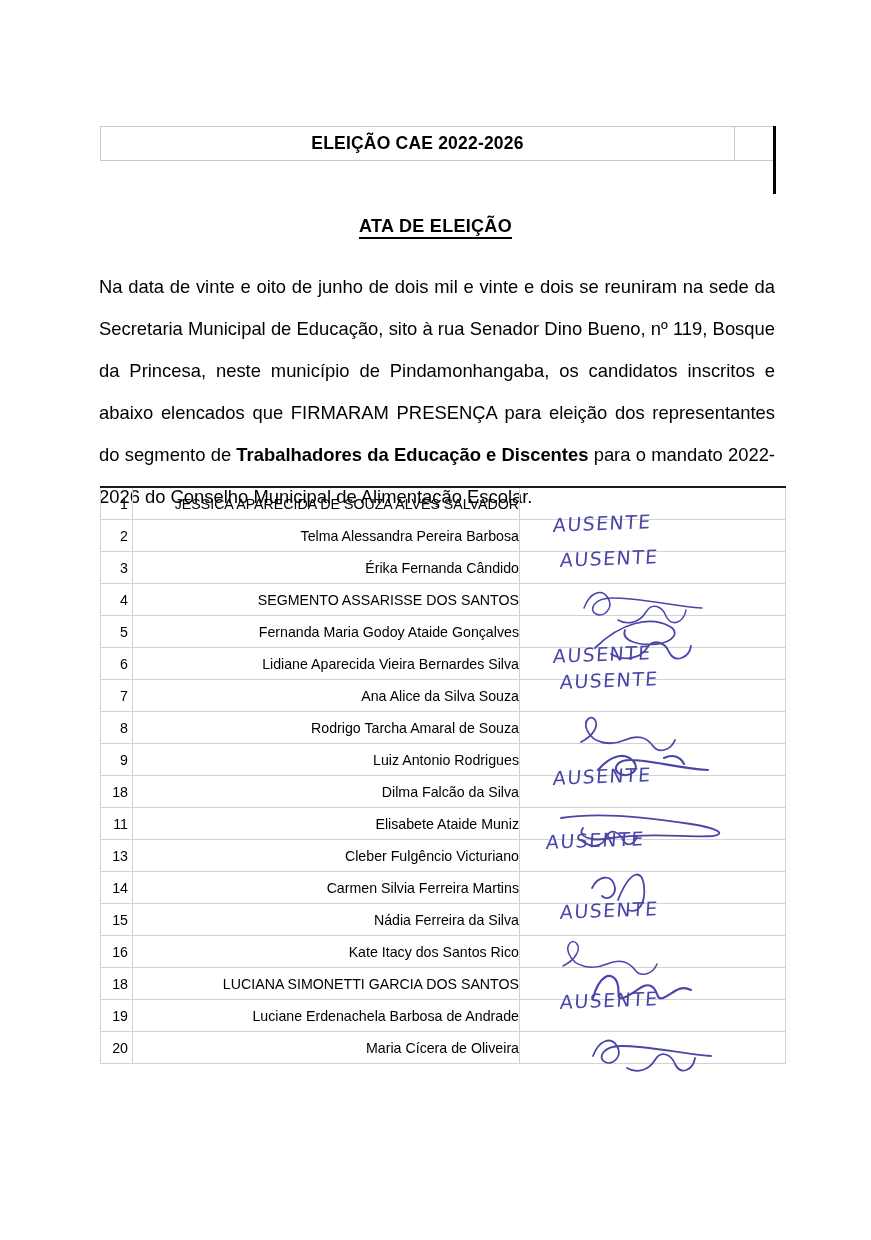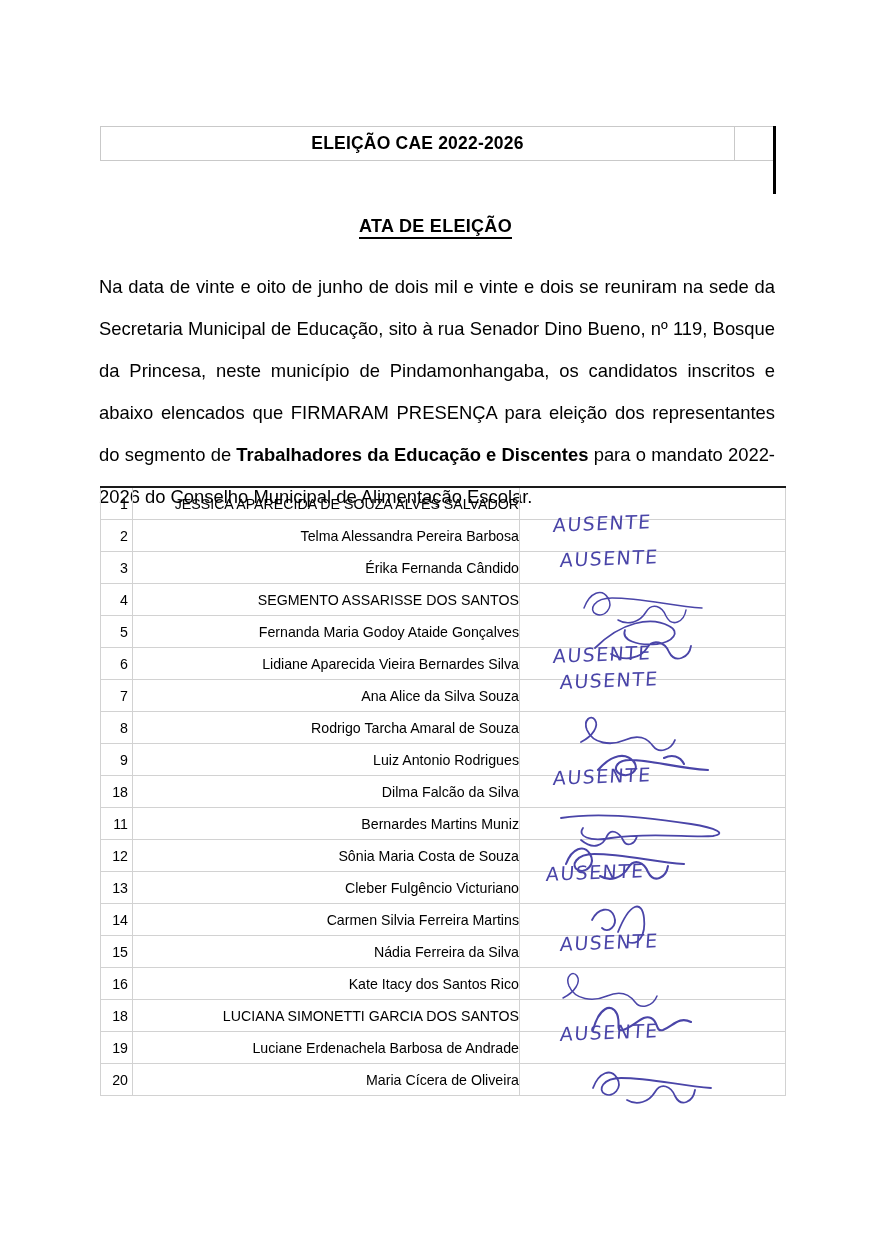--- a/index.html
+++ b/index.html
@@ -243,37 +243,28 @@
         </tr>
         <tr>
           <td class="col-num">18</td>
           <td class="col-name">Dilma Falcão da Silva</td>
           <td class="col-sign">
             <span class="ausente" style="left: 33px; top: -11px;">AUSENTE</span>
           </td>
         </tr>
         <tr>
           <td class="col-num">11</td>
-          <td class="col-name">Bernardes Martins Muniz</td>
+          <td class="col-name">Elisabete Ataide Muniz</td>
           <td class="col-sign">
             <svg class="sig-svg" width="230" height="74" viewBox="0 0 200 74" style="left: 6px;">
               <path d="M 20 30 C 56 24, 100 28, 150 36 C 176 40, 186 46, 172 48 C 150 50, 110 44, 70 50 C 48 54, 36 48, 42 40 M 40 52 C 52 62, 62 58, 66 48 C 70 40, 78 44, 82 52 C 86 60, 94 56, 96 48" stroke-width="1.8" stroke="#4a45a8"></path>
             </svg>
           </td>
         </tr>
         <tr>
-          <td class="col-num">12</td>
-          <td class="col-name">Sônia Maria Costa de Souza</td>
-          <td class="col-sign">
-            <svg class="sig-svg" width="230" height="74" viewBox="0 0 200 74" style="left: 15px;">
-              <path d="M 16 44 C 22 28, 34 24, 40 34 C 46 44, 36 54, 28 50 C 20 46, 26 34, 44 34 C 74 34, 104 42, 134 44 M 50 56 C 60 62, 72 58, 78 48 C 84 38, 94 42, 98 52 C 104 64, 116 58, 118 46" stroke-width="2.1" stroke="#4a45a8"></path>
-            </svg>
-          </td>
-        </tr>
-        <tr>
           <td class="col-num">13</td>
           <td class="col-name">Cleber Fulgêncio Victuriano</td>
           <td class="col-sign">
             <span class="ausente" style="left: 26px; top: -11px;">AUSENTE</span>
           </td>
         </tr>
         <tr>
           <td class="col-num">14</td>
           <td class="col-name">Carmen Silvia Ferreira Martins</td>
           <td class="col-sign">

